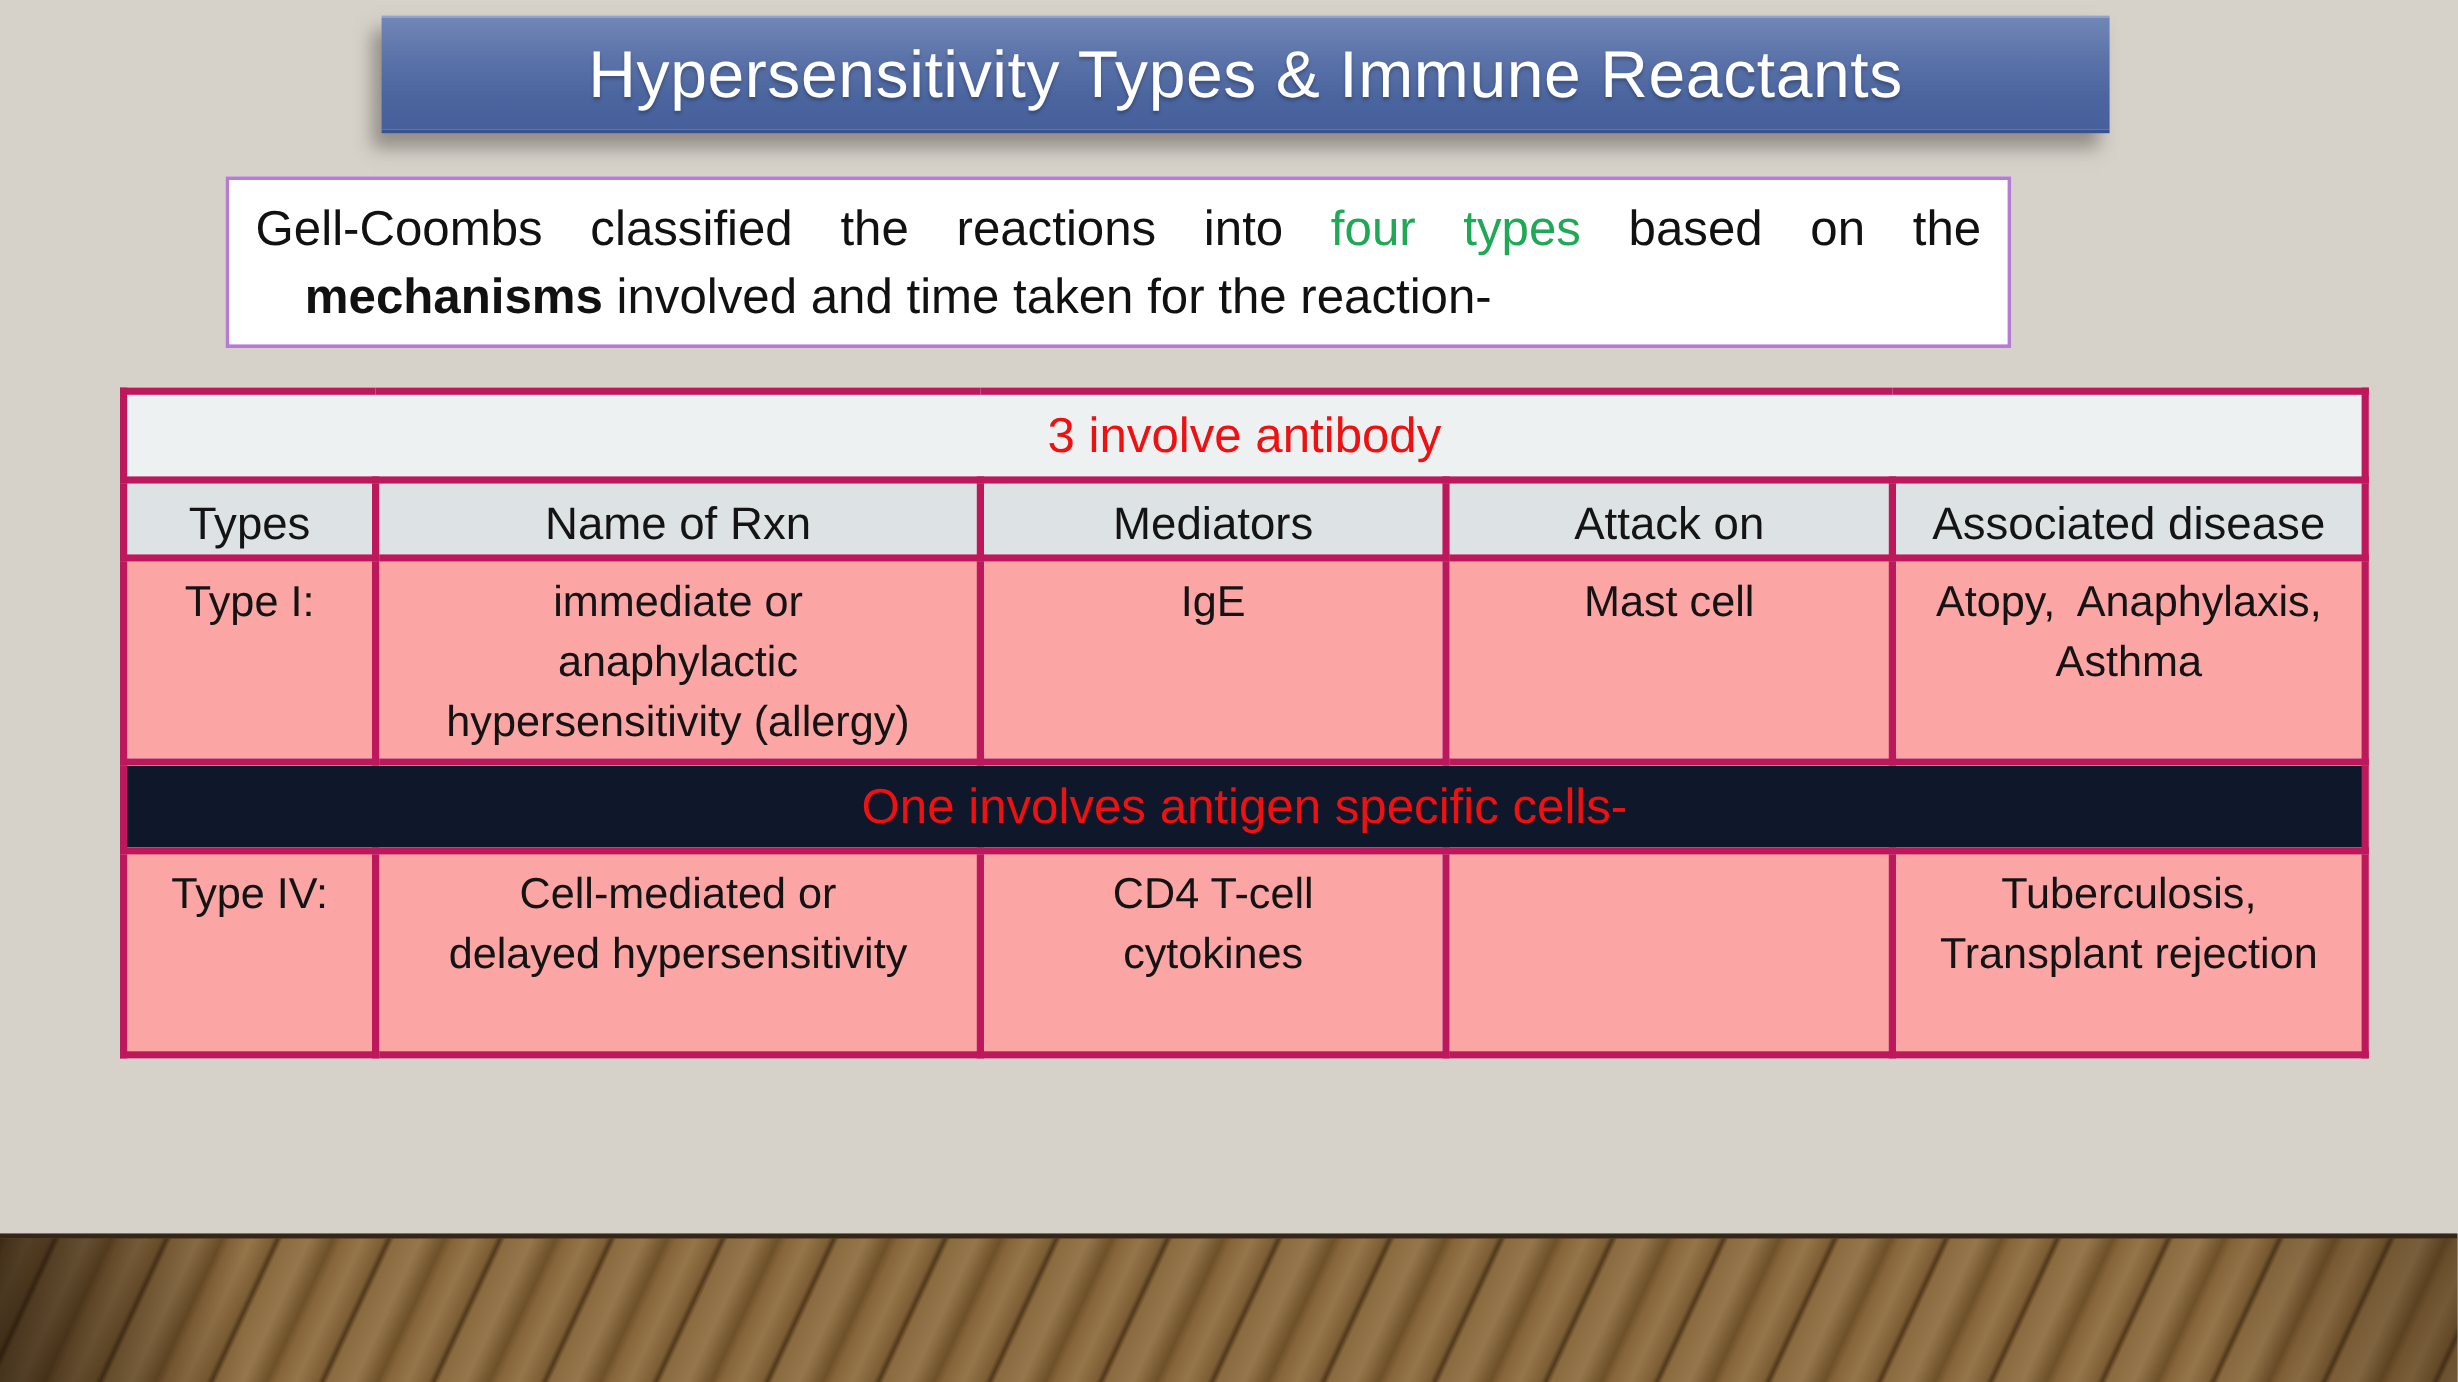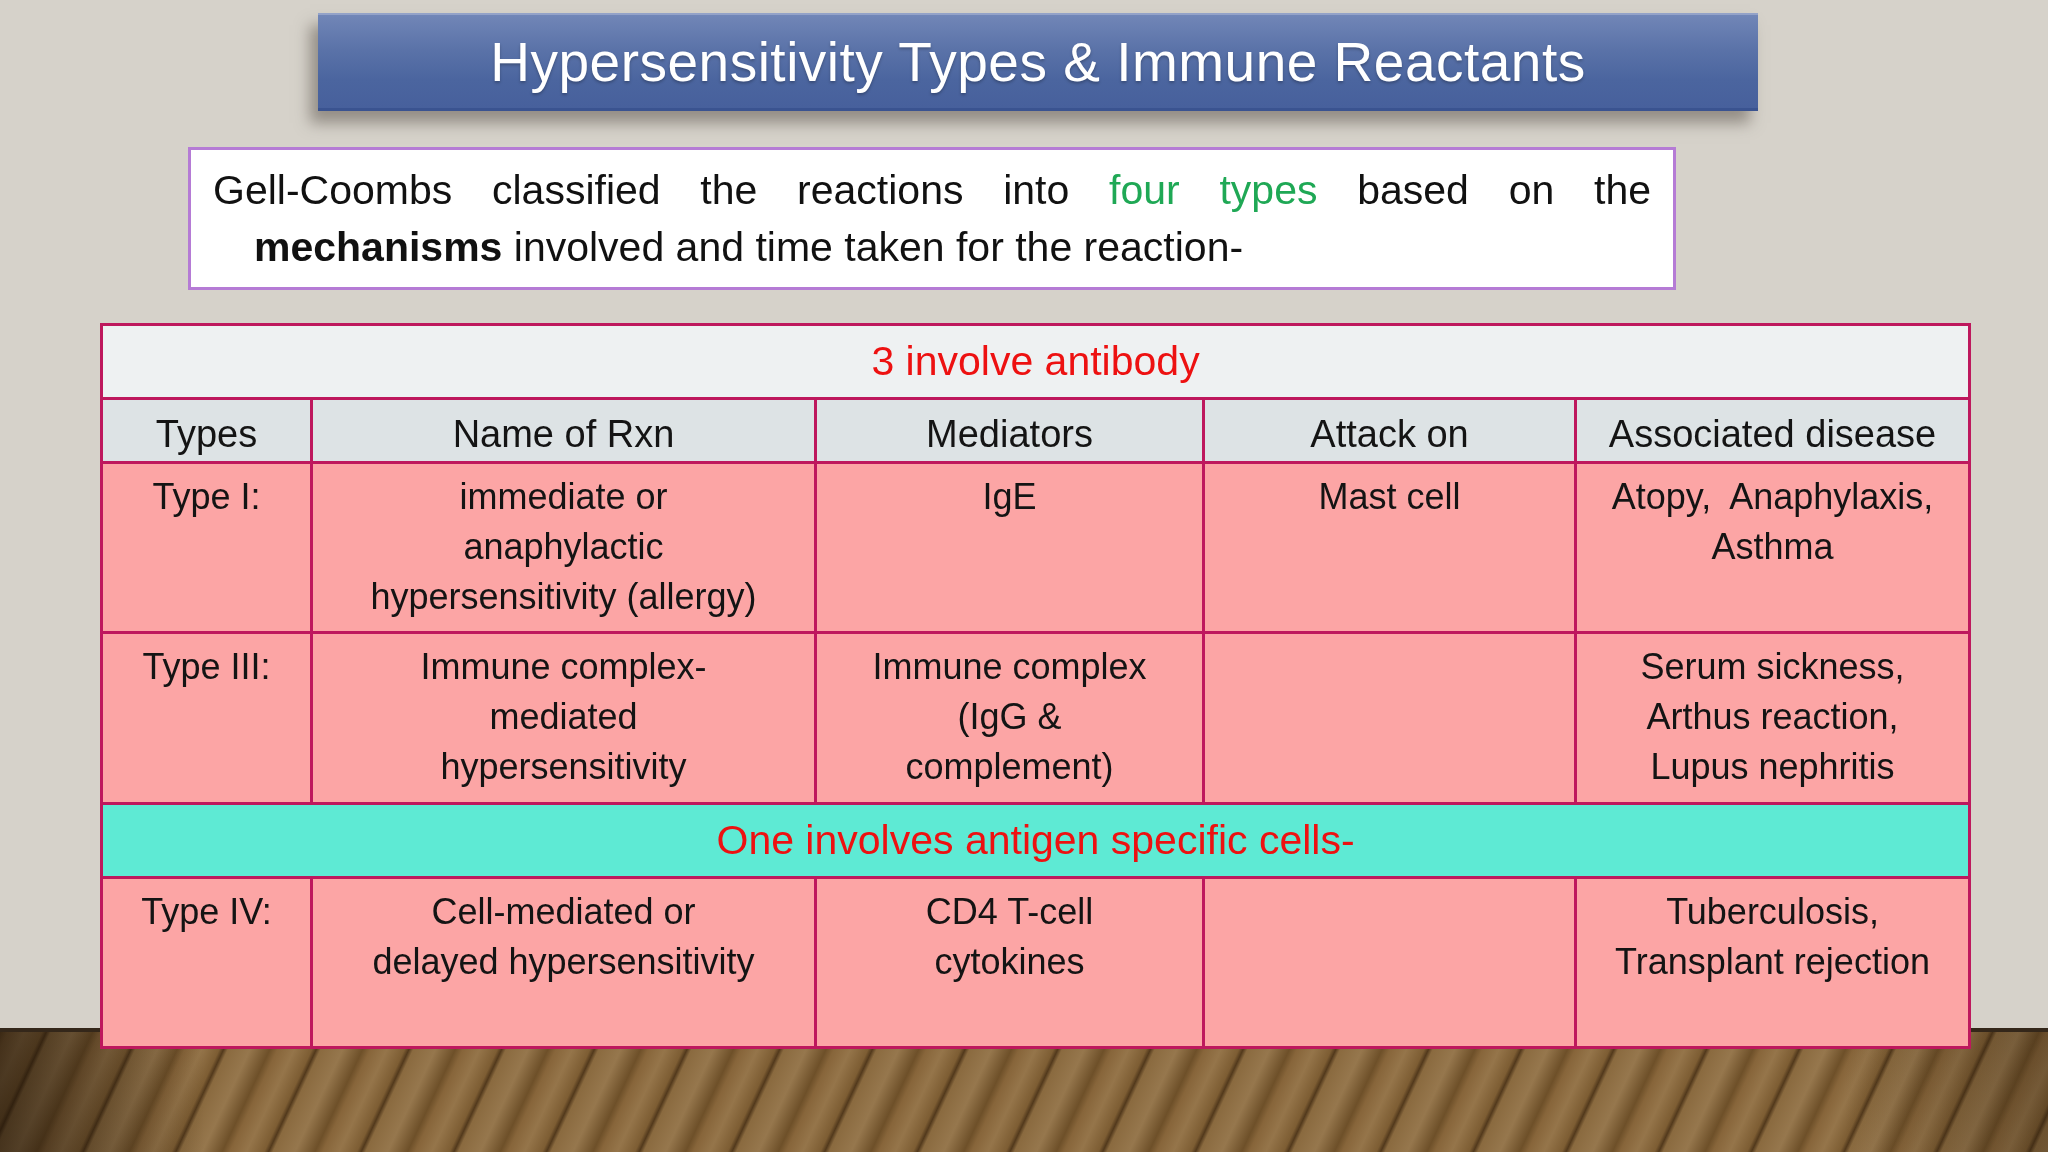--- a/index.html
+++ b/index.html
@@ -65,21 +65,21 @@
   
   table.h-table {
     position: absolute;
     left: 100px; top: 323px;
     width: 1868px;
     border-collapse: collapse;
     table-layout: fixed;
     background: #eceff1;
   }
   table.h-table td {
-    border: 3px solid #be185d;
+    border: 6px solid #be185d;
     vertical-align: top;
     font-size: 36px;
     line-height: 50px;
     color: #141414;
     padding: 8px 6px 0 6px;
     text-align: center;
     white-space: pre-wrap;
     overflow: hidden;
   }
   table.h-table tr { border-top: 3px solid #7d9cab; }
@@ -87,21 +87,21 @@
 
   tr.section-band td {
     background: #eef1f2;
     color: #ed1111;
     font-size: 41px;
     text-align: center;
     vertical-align: middle;
     padding: 0;
     line-height: 1;
   }
-  tr.section-band.band-dark td { background: #5eead4; margin-left: 19px; }
+  tr.section-band.band-dark td { background: #0f172a; margin-left: 19px; }
 
   tr.header-row td {
     background: #dde3e5;
     font-size: 38px;
     padding-top: 9px;
   }
 
   tr.row-light td { background: #fca5a5; }
   tr.row-dark  td { background: #d3dde0; }
 
@@ -149,33 +149,20 @@
     <tr class="row-light row-1">
       <td>Type I:</td>
       <td>immediate or
 anaphylactic
 hypersensitivity (allergy)</td>
       <td>IgE</td>
       <td>Mast cell</td>
       <td class="col-disease">Atopy,  Anaphylaxis,
 Asthma</td>
     </tr>
-    <tr class="row-light row-3">
-      <td>Type III:</td>
-      <td>Immune complex-
-mediated
-hypersensitivity</td>
-      <td>Immune complex
-(IgG &amp;
-complement)</td>
-      <td></td>
-      <td class="col-disease">Serum sickness,
-Arthus reaction,
-Lupus nephritis</td>
-    </tr>
     <tr class="section-band band-dark band-2">
       <td colspan="5">One involves antigen specific cells-</td>
     </tr>
     <tr class="row-light row-4">
       <td>Type IV:</td>
       <td>Cell-mediated or
 delayed hypersensitivity</td>
       <td>CD4 T-cell
 cytokines</td>
       <td></td>

